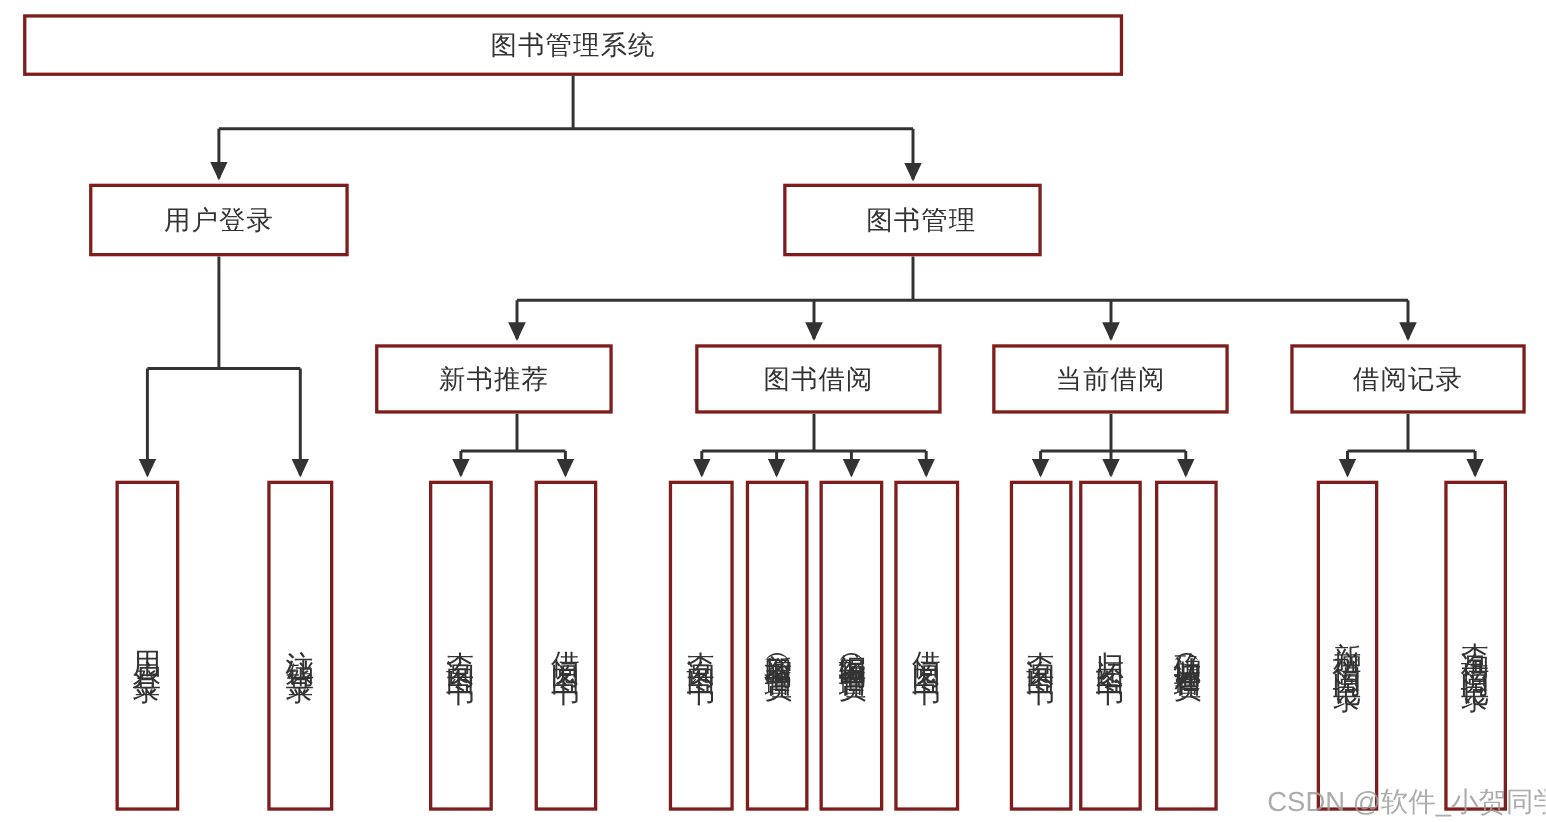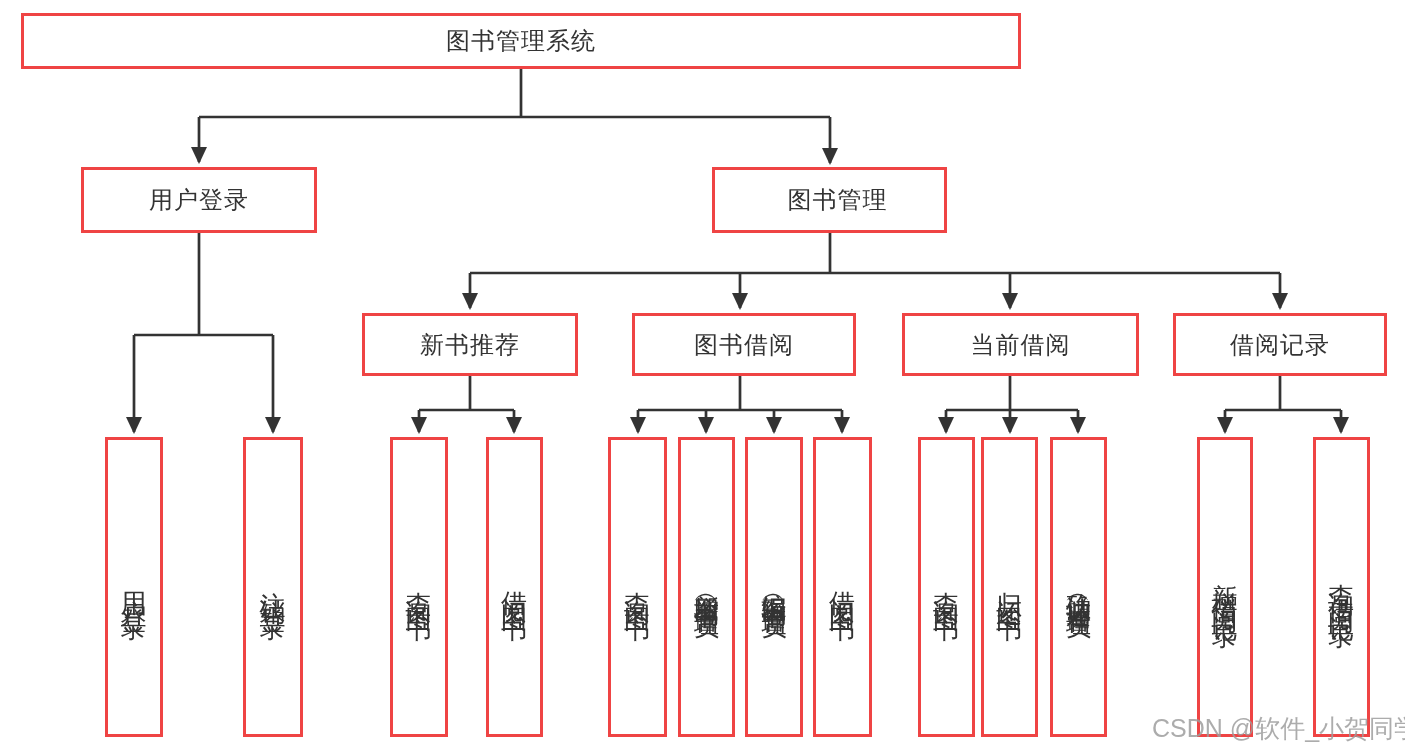--- a/index.html
+++ b/index.html
@@ -17,21 +17,21 @@
   }
   .diagram svg.wires {
     position: absolute;
     left: 0;
     top: 0;
   }
   .node {
     position: absolute;
     box-sizing: border-box;
     background: #ffffff;
-    border: 3px solid #ef4444;
+    border: 3px solid #7f1d1d;
     display: flex;
     align-items: center;
     justify-content: center;
     color: #333333;
     font-size: 24px;
     letter-spacing: 1px;
     text-align: right;
   }
   .vnode {
     font-size: 26px;
@@ -120,27 +120,27 @@
     <span>图书管理系统</span>
   </div>
 
   <div class="node" style="left:81px; top:167px; width:236px; height:66px;">
     <span>用户登录</span>
   </div>
   <div class="node" style="left:712px; top:167px; width:235px; height:66px;padding-left:16px;">
     <span>图书管理</span>
   </div>
 
-  <div class="node" style="left:362px; top:313px; width:216px; height:63px;">
+  <div class="node" style="left:341px; top:313px; width:216px; height:63px;">
     <span>新书推荐</span>
   </div>
   <div class="node" style="left:632px; top:313px; width:224px; height:63px;">
     <span>图书借阅</span>
   </div>
-  <div class="node" style="left:902px; top:313px; width:237px; height:63px;">
+  <div class="node" style="left:902px; top:313px; width:215px; height:63px;">
     <span>当前借阅</span>
   </div>
   <div class="node" style="left:1173px; top:313px; width:214px; height:63px;">
     <span>借阅记录</span>
   </div>
 
   <div class="node vnode" style="left:105px; top:437px; width:58px; height:300px;">
     <span class="vtext">用户登录</span>
   </div>
   <div class="node vnode" style="left:243px; top:437px; width:60px; height:300px;">

